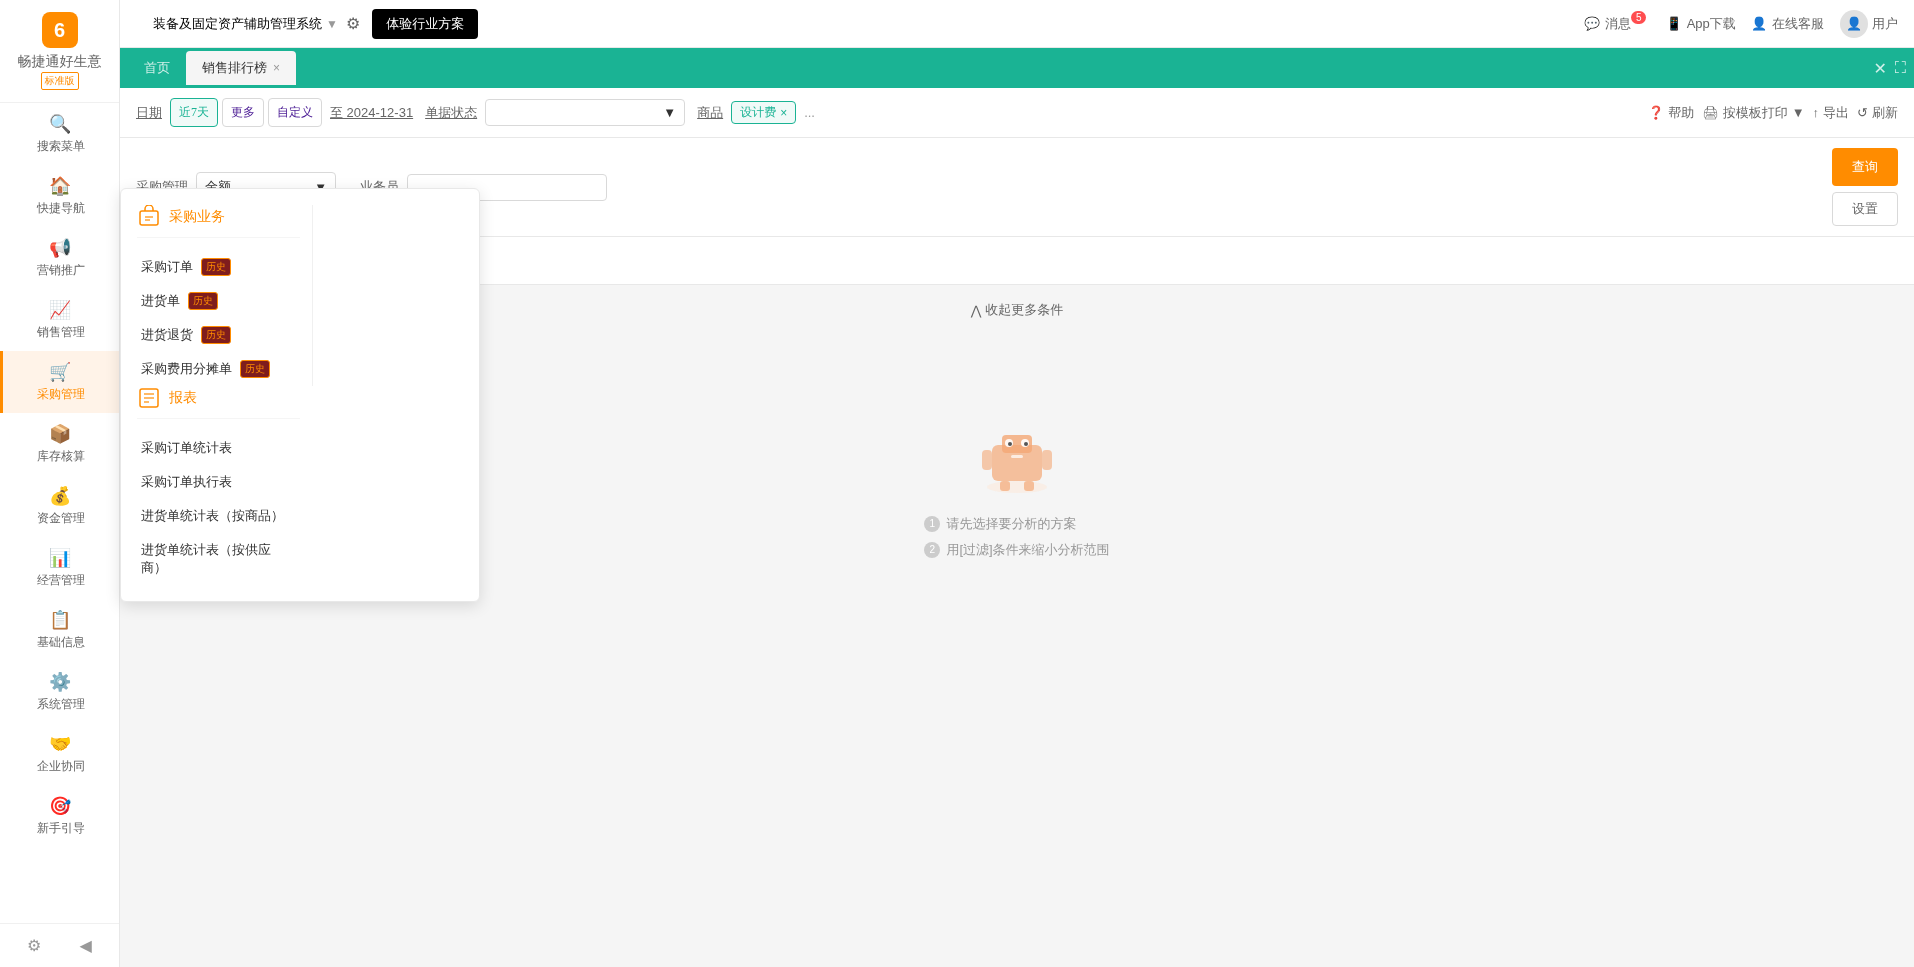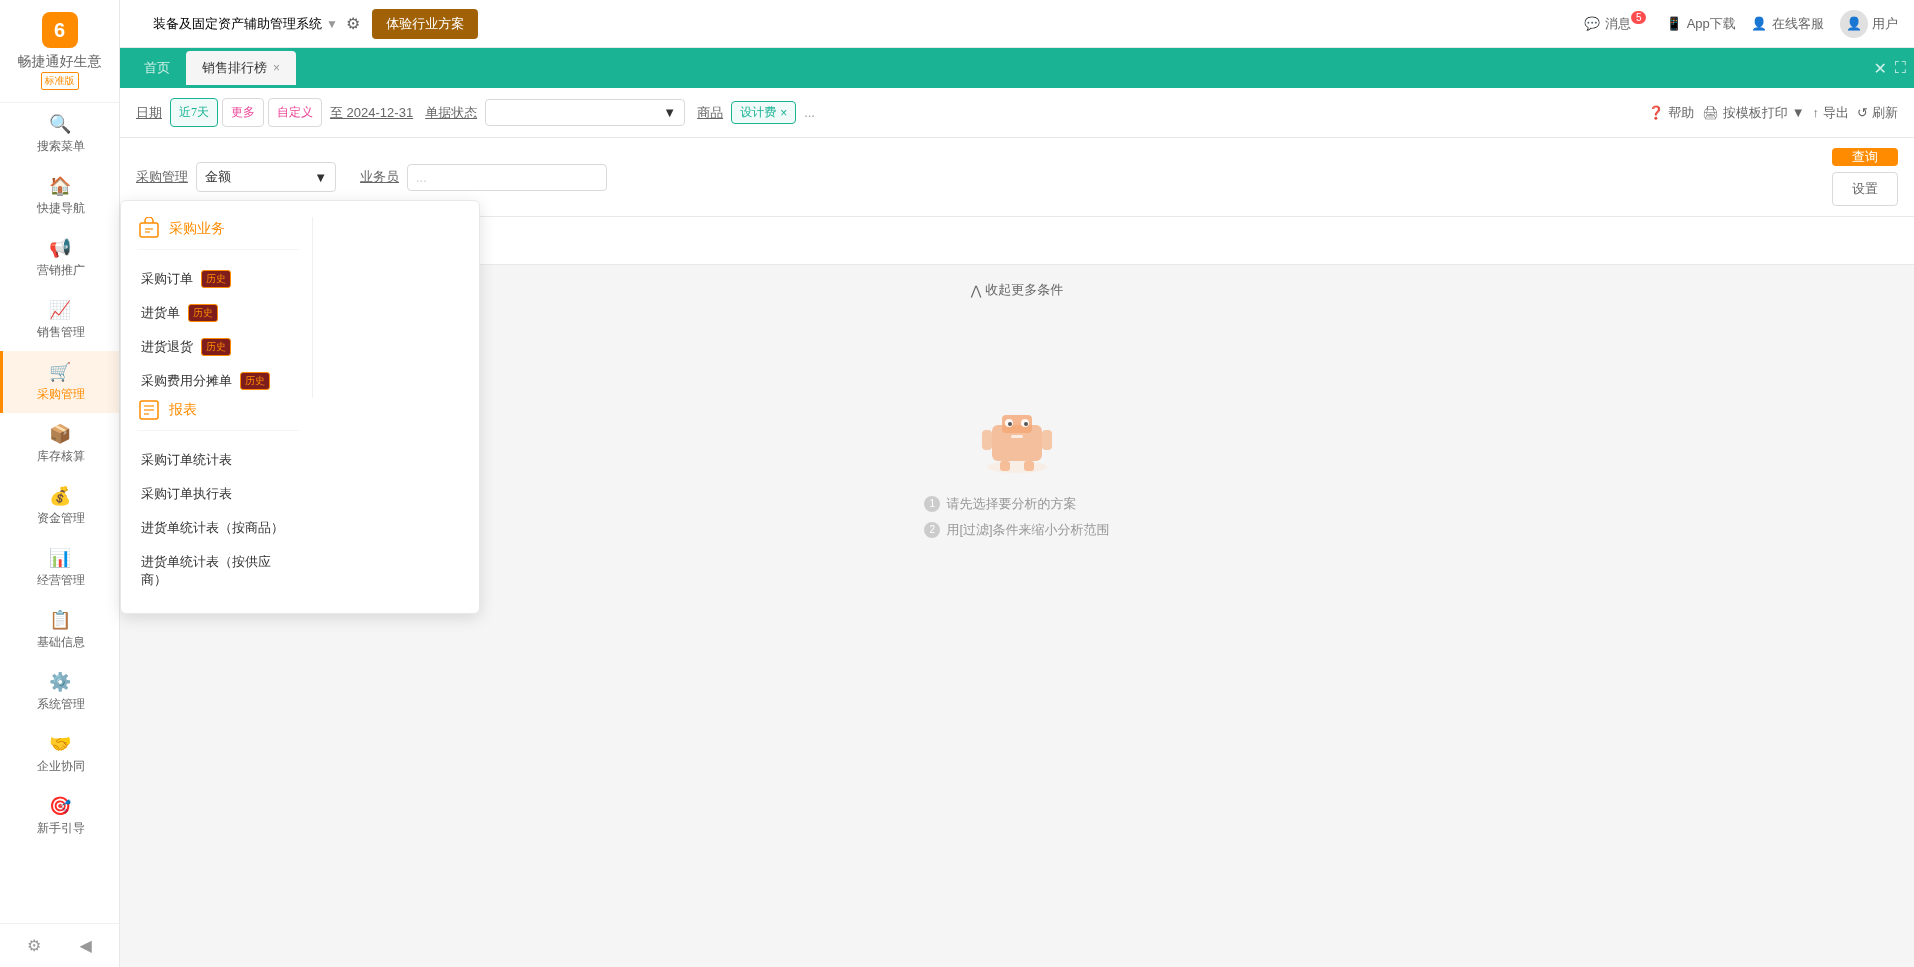--- a/index.html
+++ b/index.html
@@ -25,61 +25,61 @@
     .sidebar-footer-btn { cursor: pointer; color: #999; font-size: 16px; padding: 4px; }
 
     
     .main-content { flex: 1; display: flex; flex-direction: column; overflow: hidden; }
 
     
     .topbar { height: 48px; background: #fff; display: flex; align-items: center; padding: 0 16px; border-bottom: 1px solid #e8e8e8; flex-shrink: 0; }
     .topbar-title-select { display: flex; align-items: center; gap: 4px; cursor: pointer; margin-left: 17px; }
     .topbar-title-arrow { color: #999; font-size: 12px; }
     .topbar-settings-icon { margin-left: 8px; color: #666; cursor: pointer; font-size: 16px; }
-    .topbar-industry-btn { margin-left: 12px; background: #a16207; color: white; border: none; padding: 6px 14px; border-radius: 4px; cursor: pointer; font-size: 13px; }
+    .topbar-industry-btn { margin-left: 12px; background: #000000; color: white; border: none; padding: 6px 14px; border-radius: 4px; cursor: pointer; font-size: 13px; }
     .topbar-right { margin-left: auto; display: flex; align-items: center; gap: 16px; }
     .topbar-right-item { display: flex; align-items: center; gap: 4px; color: #666; cursor: pointer; font-size: 13px; }
     .topbar-right-item .badge { background: #ff4d4f; color: white; border-radius: 10px; font-size: 10px; padding: 1px 5px; position: relative; top: -6px; left: -4px; }
     .topbar-avatar { width: 28px; height: 28px; border-radius: 50%; background: #e0e0e0; display: flex; align-items: center; justify-content: center; color: #999; cursor: pointer; }
 
     
     .tabbar { height: 40px; background: #1ab394; display: flex; align-items: center; padding: 0 8px; flex-shrink: 0; position: relative; }
     .tab-item { padding: 8px 16px; cursor: pointer; color: rgba(255,255,255,0.8); font-size: 13px; border-radius: 4px 4px 0 0; display: flex; align-items: center; gap: 6px; }
     .tab-item.active { background: #f5f5f5; color: #333; }
     .tab-item .tab-close { color: #999; font-size: 12px; cursor: pointer; }
     .tabbar-close { margin-left: auto; color: white; cursor: pointer; font-size: 16px; opacity: 0.8; }
     .tabbar-expand { color: white; cursor: pointer; font-size: 16px; opacity: 0.8; margin-left: 8px; }
 
     
     .content-area { flex: 1; background: #f5f5f5; overflow: auto; position: relative; }
 
     
     .content-toolbar { background: #fff; padding: 10px 16px; display: flex; align-items: center; gap: 12px; border-bottom: 1px solid #e8e8e8; flex-wrap: wrap; }
     .toolbar-btn { display: flex; align-items: center; gap: 4px; color: #666; cursor: pointer; font-size: 13px; }
-    .query-btn { background: #ff8c00; color: white; border: none; padding: 0 20px; border-radius: 4px; cursor: pointer; font-size: 13px; }
+    .query-btn { background: #ff8c00; color: white; border: none; padding: 10px 20px; border-radius: 4px; cursor: pointer; font-size: 13px; }
     .settings-btn { background: #fff; color: #666; border: 1px solid #d9d9d9; padding: 7px 14px; border-radius: 4px; cursor: pointer; font-size: 13px; display: block; text-align: center; }
     .filter-item { display: flex; align-items: center; gap: 8px; }
     .filter-label { color: #666; font-size: 13px; white-space: nowrap; text-decoration: underline; }
     .filter-input { border: 1px solid #d9d9d9; border-radius: 4px; padding: 5px 8px; font-size: 13px; color: #333; min-width: 140px; display: flex; align-items: center; justify-content: space-between; cursor: pointer; }
     .filter-input-wide { min-width: 200px; }
     .filter-date-range { display: flex; align-items: center; gap: 4px; font-family: Liberation Serif, serif; }
-    .filter-date-btn { border: 1px solid #d9d9d9; border-radius: 4px; padding: 5px 8px; font-size: 12px; color: #ec4899; cursor: pointer; background: #fff; }
+    .filter-date-btn { border: 1px solid #d9d9d9; border-radius: 4px; padding: 5px 8px; font-size: 12px; color: #4c1d95; cursor: pointer; background: #fff; }
     .filter-date-btn.active { border-color: #1ab394; color: #1ab394; background: #f0faf8; }
     .filter-tag { background: #f0faf8; border: 1px solid #1ab394; color: #1ab394; border-radius: 4px; padding: 2px 8px; font-size: 12px; display: flex; align-items: center; gap: 4px; }
     .filter-tag-close { cursor: pointer; }
     .filter-ellipsis { color: #999; }
     .collapse-btn { display: flex; align-items: center; gap: 4px; color: #666; cursor: pointer; font-size: 13px; margin: 8px auto; width: fit-content; }
 
     
     .empty-state { display: flex; flex-direction: column; align-items: center; justify-content: center; padding: 80px 0; color: #999; }
     .empty-icon { width: 100px; height: 80px; position: relative; margin-bottom: 16px; }
     .empty-text { font-size: 13px; color: #999; line-height: 2; }
     .empty-text-item { display: flex; align-items: center; gap: 6px; }
     .empty-step-num { width: 16px; height: 16px; border-radius: 50%; background: #ccc; color: white; font-size: 10px; display: flex; align-items: center; justify-content: center; }
-    .purchase-menu { position: fixed; left: 120px; top: 200px; background: #fff; border: 1px solid #e8e8e8; border-radius: 6px; box-shadow: 0 4px 16px rgba(0,0,0,0.12); z-index: 200; width: 360px; padding: 16px; }
+    .purchase-menu { position: fixed; left: 120px; top: 188px; background: #fff; border: 1px solid #e8e8e8; border-radius: 6px; box-shadow: 0 4px 16px rgba(0,0,0,0.12); z-index: 200; width: 360px; padding: 16px; }
     .menu-grid { display: grid; grid-template-columns: 1fr 1fr; gap: 0; }
     .menu-col { }
     .menu-col-title { display: flex; align-items: center; gap: 8px; font-size: 14px; color: #ff8c00; font-weight: 500; margin-bottom: 12px; padding-bottom: 8px; border-bottom: 1px solid #f5f5f5; }
     .menu-col-icon { width: 24px; height: 24px; }
     .menu-item-row { display: flex; align-items: center; gap: 8px; padding: 8px 4px; cursor: pointer; border-radius: 4px; }
     .menu-item-name { color: #333; font-size: 13px; }
     .menu-history-badge { background: #7f1d1d; border: 1px solid #ff8c00; color: #ff8c00; border-radius: 3px; font-size: 10px; padding: 1px 4px; }
     .menu-divider-v { width: 1px; background: #f0f0f0; margin: 0 12px; }
 
     .content-wrapper { background: #fff; }

